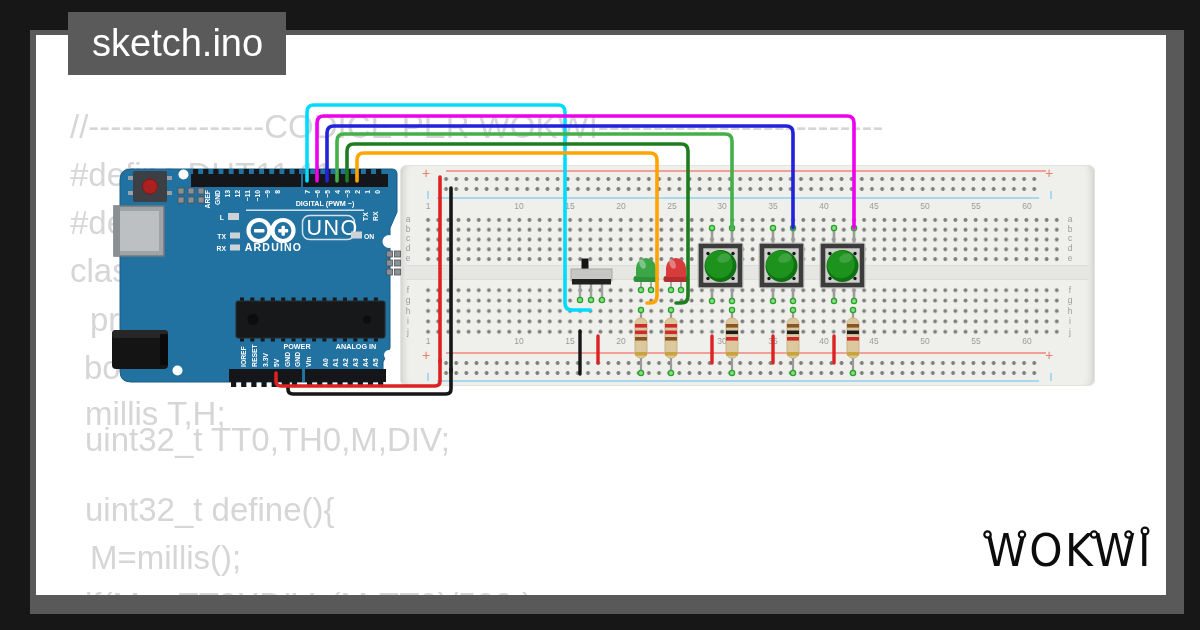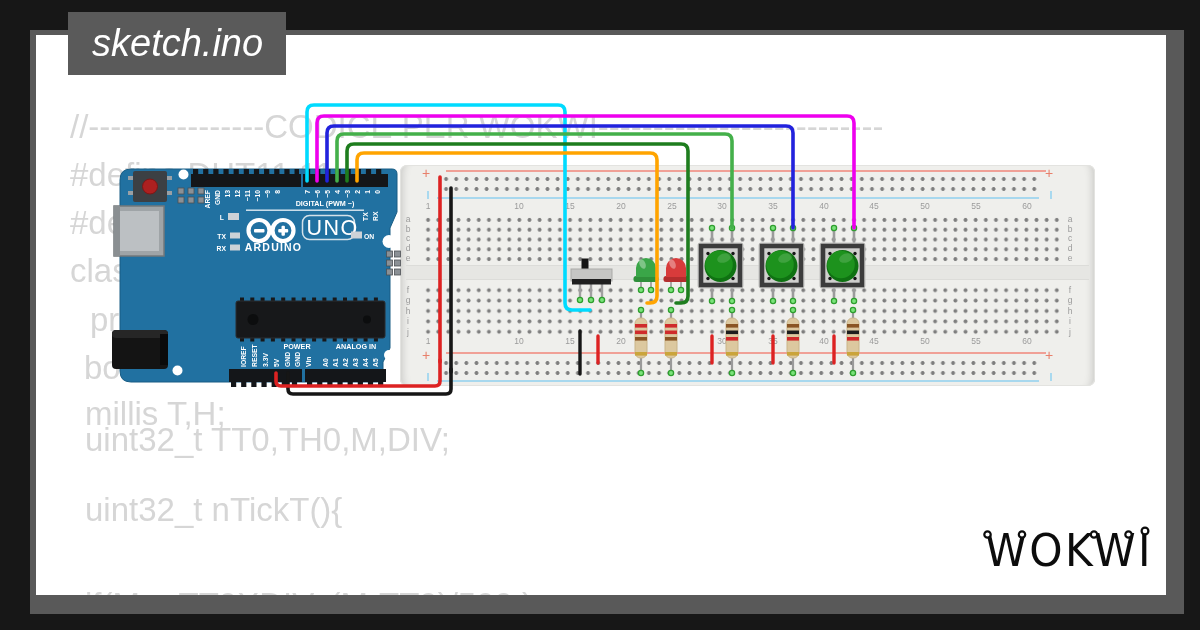--- a/index.html
+++ b/index.html
@@ -3,21 +3,21 @@
 <meta charset="utf-8">
 <style>
   html,body{margin:0;padding:0;background:#171717;}
   .stage{position:relative;width:1200px;height:630px;background:#171717;overflow:hidden;
          font-family:"Liberation Sans",sans-serif;}
   .shadow{position:absolute;left:30px;top:30px;width:1154px;height:584px;background:#595959;z-index:1;}
   .card{position:absolute;left:36px;top:35px;width:1130px;height:560px;background:#ffffff;overflow:hidden;z-index:2;}
   .code-line{position:absolute;color:#d6d6d6;font-size:33px;white-space:pre;line-height:1;}
   .tab{position:absolute;left:68px;top:12px;width:218px;height:63px;background:#5a5a5a;z-index:7;
        display:flex;align-items:center;padding-left:24px;box-sizing:border-box;}
-  .tab span{color:#ffffff;font-size:38px;font-style:italic;}
+  .tab span{color:#ffffff;font-size:38px;}
   
   .bb{position:absolute;left:400px;top:165px;width:695px;height:221px;background:#efefec;border-radius:7px;z-index:3;
       box-shadow:inset 0 0 0 1px #e3e3e0, inset 10px 0 8px -8px rgba(0,0,0,.18), inset -10px 0 8px -8px rgba(0,0,0,.18);}
   .dots{position:absolute;background-image:radial-gradient(circle,#7e7e7e 1.6px,rgba(126,126,126,.35) 2px,transparent 2.4px);}
   .rail-dots{background-size:10.15px 10px;
       background-image:repeating-linear-gradient(90deg,transparent 0,transparent 50.75px,#efefec 50.75px,#efefec 60.9px),
                        radial-gradient(circle,#7e7e7e 1.6px,rgba(126,126,126,.35) 2px,transparent 2.4px);}
   .ae{background-size:10.15px 9.8px;}
   .fj{background-size:10.15px 10.4px;}
   .hline{position:absolute;height:2px;}
@@ -42,21 +42,22 @@
 
   <div class="card">
     <div class="code-line" style="left:34px;top:75px">//----------------CODICE PER WOKWI--------------------------</div>
     <div class="code-line" style="left:34px;top:123px">#define DHT11 11</div>
     <div class="code-line" style="left:34px;top:171px">#define</div>
     <div class="code-line" style="left:34px;top:219px">class</div>
     <div class="code-line" style="left:54px;top:268px">pro</div>
     <div class="code-line" style="left:48px;top:316px">bo</div>
     <div class="code-line" style="left:49px;top:362px">millis T,H;</div>
     <div class="code-line" style="left:49px;top:388px">uint32_t TT0,TH0,M,DIV;</div>
-    <div class="code-line" style="left:49px;top:458px">uint32_t nTickT(){</div>
+    <div class="code-line" style="left:49px;top:458px">uint32_t define(){</div>
+    <div class="code-line" style="left:54px;top:506px">M=millis();</div>
     <div class="code-line" style="left:49px;top:553px">if(M&gt;=TT0XDIV..(M-TT0)/500.)</div>
   </div>
 
   <div class="tab">
     <span>sketch.ino</span>
   </div>
 
   <div class="bb">
     <div class="hline" style="left:46px;top:5px;width:600px;background:#f0a096"></div>
     <div class="hline" style="left:37px;top:32px;width:602px;background:#a8d8ee"></div>

